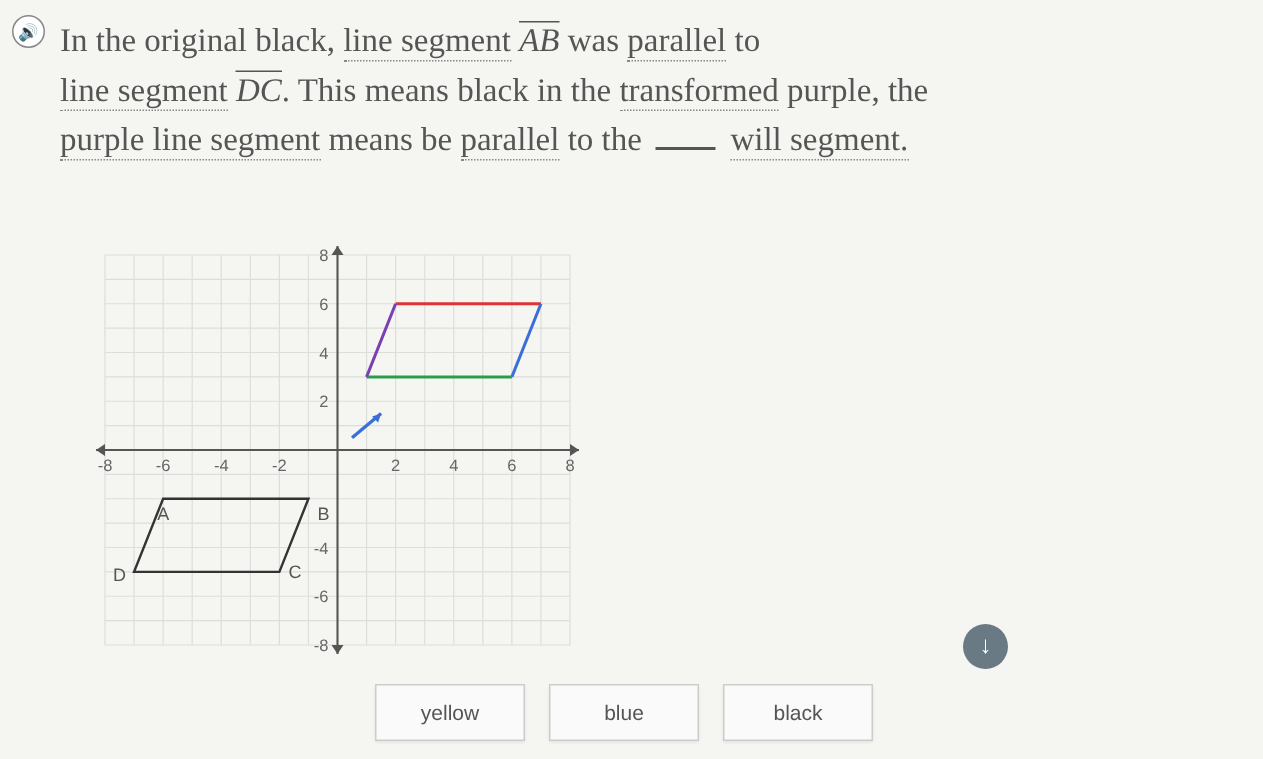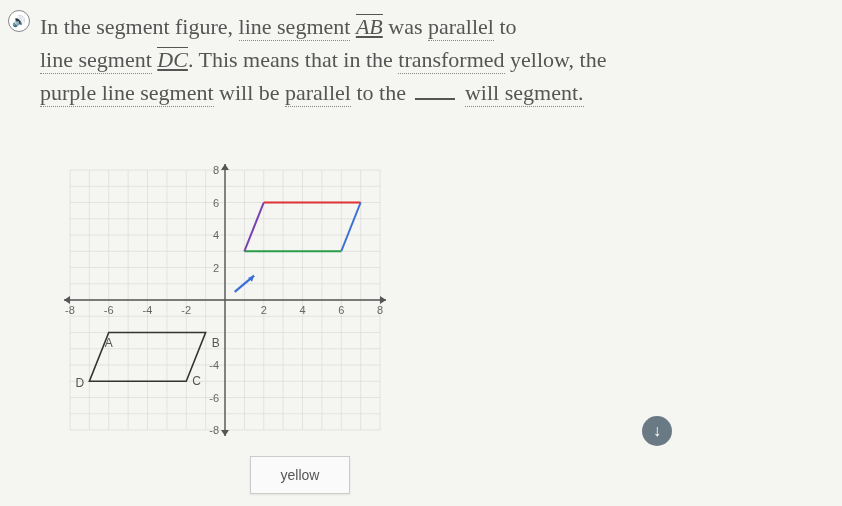--- a/index.html
+++ b/index.html
@@ -37,21 +37,20 @@
     line-height: 1.5;
     color: #555;
   }
   .dotted { border-bottom: 1.5px dotted #888; padding-bottom: 1px; }
   .overline {
     display: inline-block;
     border-top: 1.5px solid #555;
     line-height: 1;
     padding-top: 1px;
     font-style: italic;
-    text-decoration: underline;
   }
   .blank {
     display: inline-block;
     width: 40px;
     border-bottom: 2px solid #555;
     vertical-align: baseline;
     margin: 0 4px;
   }
 
   .graph-wrap {
@@ -102,34 +101,34 @@
   }
 </style>
 </head>
 <body>
 
 <div class="audio-btn">
   <span>🔊</span>
 </div>
 
 <div class="question">
-  <span>In the segment figure,</span>
+  <span>In the original black,</span>
   <span class="dotted">line segment</span>
   <span class="overline">AB</span>
   <span>was</span>
   <span class="dotted">parallel</span>
   <span>to</span>
   <br>
   <span class="dotted">line segment</span>
-  <span class="overline">DC</span><span>. This means that in the</span>
+  <span class="overline">DC</span><span>. This means black in the</span>
   <span class="dotted">transformed</span>
-  <span>yellow, the</span>
+  <span>purple, the</span>
   <br>
   <span class="dotted">purple line segment</span>
-  <span>will be</span>
+  <span>means be</span>
   <span class="dotted">parallel</span>
   <span>to the</span>
   <span class="blank"></span>
   <span class="dotted">will segment.</span>
 </div>
 
 <div class="graph-wrap">
   <svg class="graph" viewBox="0 0 330 280">
       <line x1="10" y1="270" x2="10" y2="10" stroke="#ddd" stroke-width="0.8"></line>
       <line x1="29.375" y1="270" x2="29.375" y2="10" stroke="#ddd" stroke-width="0.8"></line>
@@ -199,13 +198,15 @@
       <text x="15.375" y="227.25" font-size="12" fill="#555" font-family="Arial">D</text>
     </svg>
 </div>
 
 <div class="scroll-badge">
   <span>↓</span>
 </div>
 
 <div class="answers">
   <div class="answer-btn">yellow</div>
+  <div class="answer-btn">blue</div>
+  <div class="answer-btn">black</div>
 </div>
 
 </body></html>

